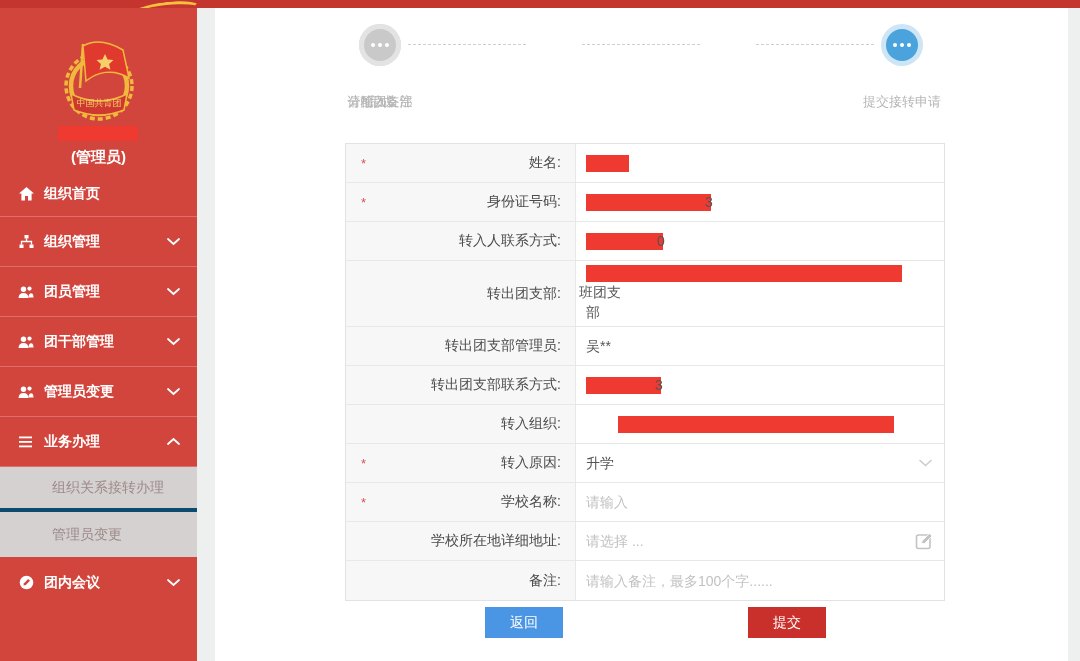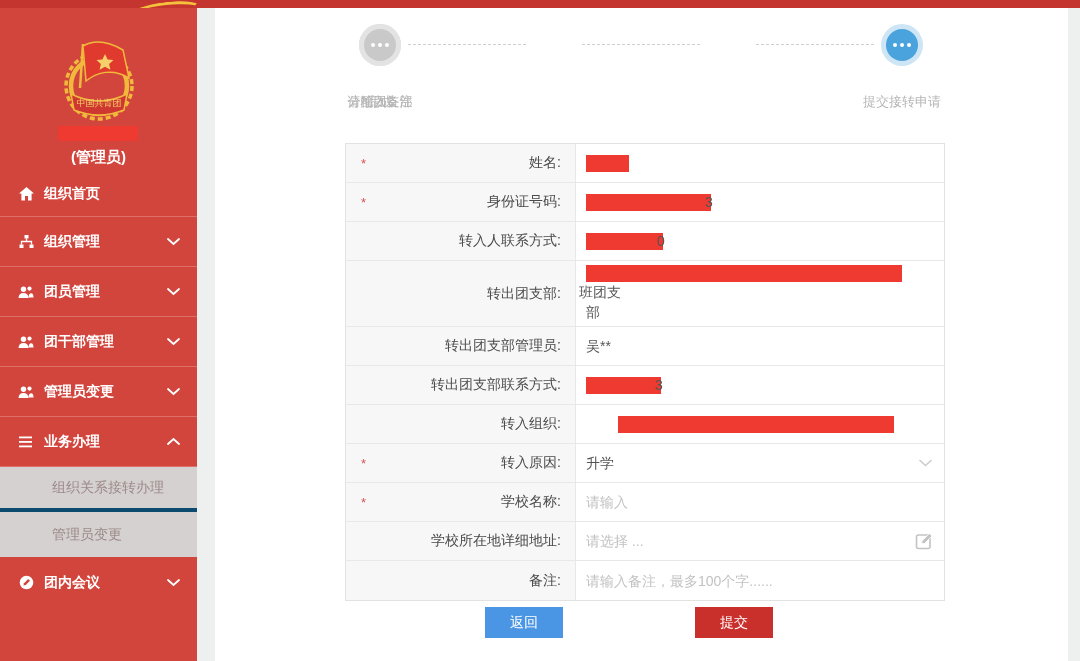--- a/index.html
+++ b/index.html
@@ -66,21 +66,21 @@
   .peek-wrap { margin-left:-7px; color:#555; }
   .line2 { flex-basis:100%; color:#555; }
   .placeholder { color:#c2c2c2; }
   .fv-chevron { position:absolute; right:12px; top:50%; transform:translateY(-50%); display:inline-flex; }
   .fv-edit { position:absolute; right:10px; top:50%; transform:translateY(-50%); display:inline-flex; cursor:pointer; }
 
   
   .btn { position:absolute; top:599px; width:78px; height:31px; border:none; border-radius:0;
     color:#fff; font-size:14px; font-family:inherit; cursor:pointer; }
   .btn-back { left:270px; background:var(--back-blue); }
-  .btn-submit { left:480px; background:var(--submit-red);text-align:center; }
+  .btn-submit { left:533px; background:var(--submit-red);text-align:center; }
 </style>
 </head>
 <body>
 
 <div class="stage">
   <div class="topbar">
     <div class="topbar-swoosh"></div>
   </div>
 
   <div class="sidebar">

